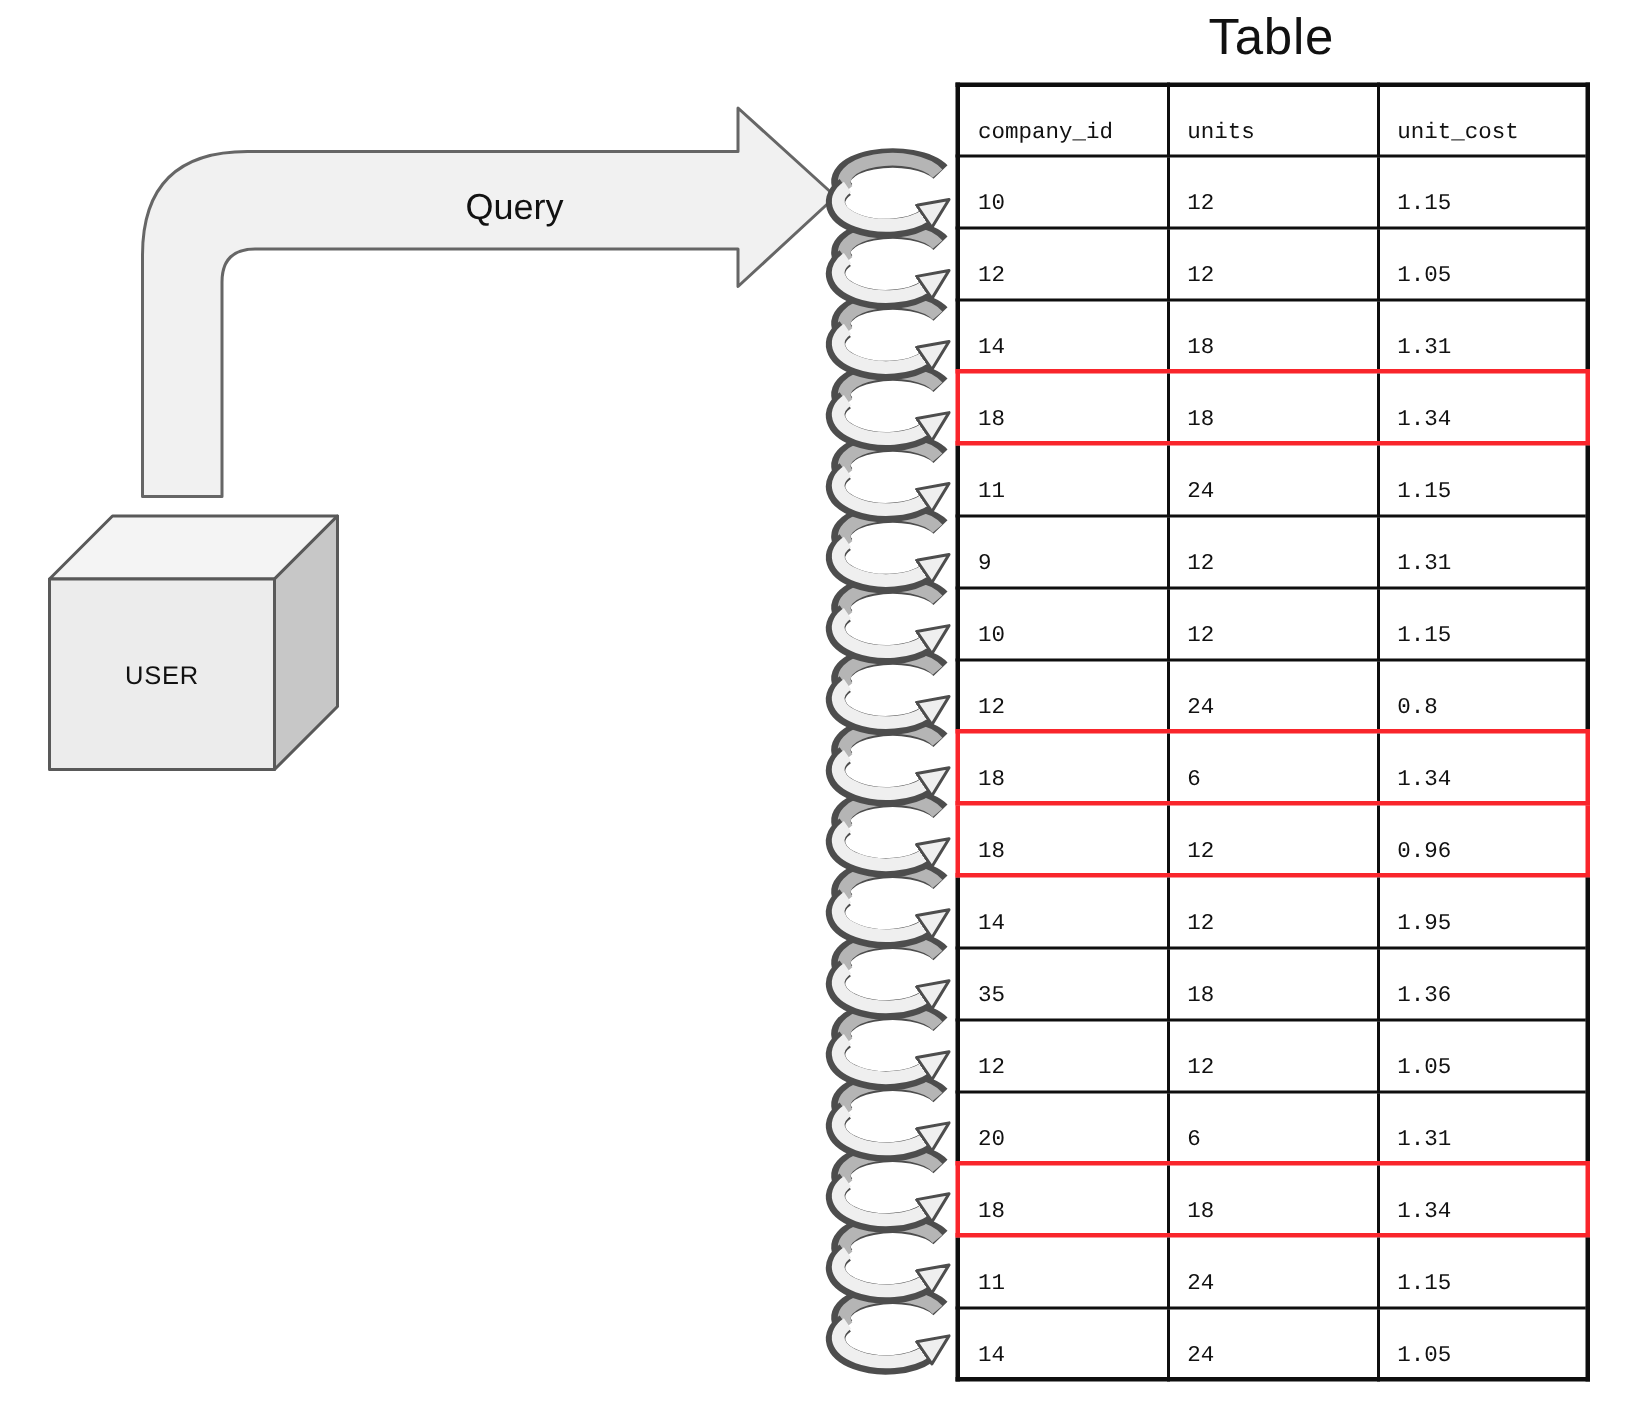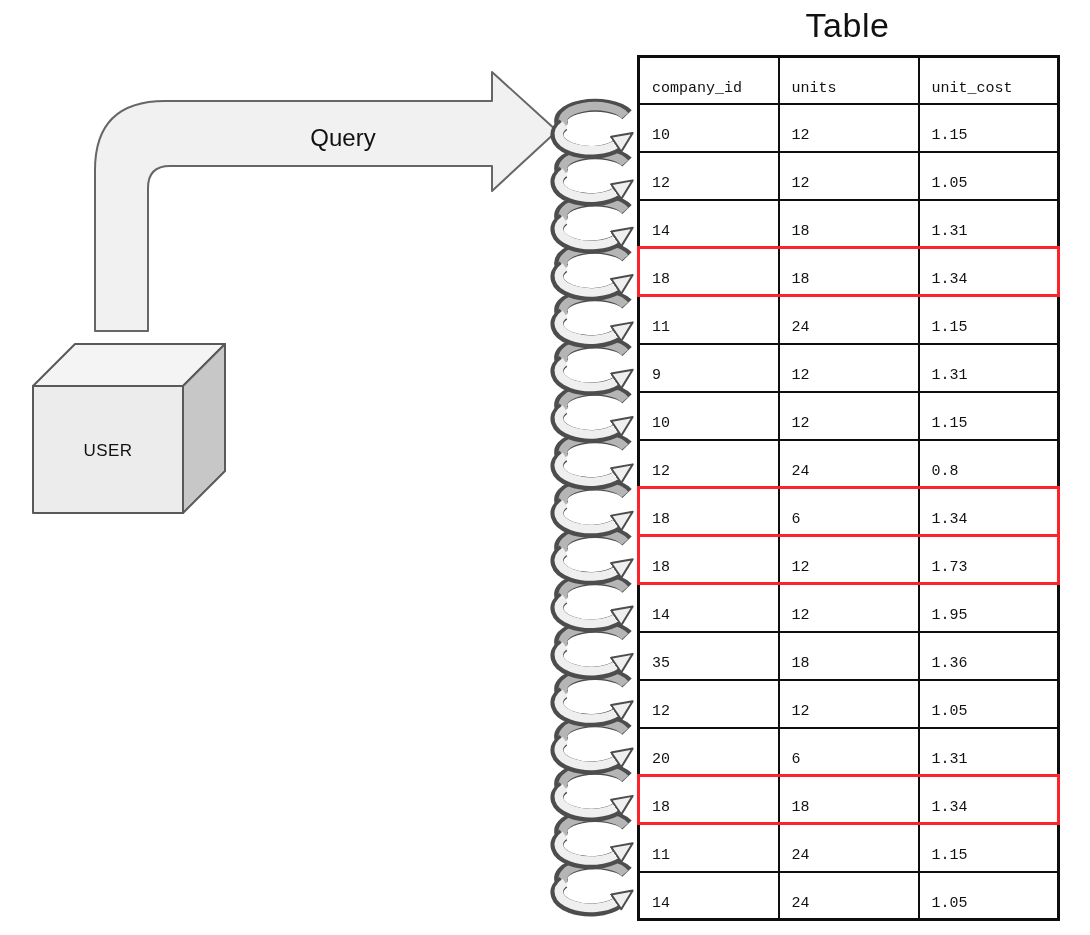--- a/index.html
+++ b/index.html
@@ -239,21 +239,21 @@
           <td>0.8</td>
         </tr>
         <tr class="highlighted">
           <td>18</td>
           <td>6</td>
           <td>1.34</td>
         </tr>
         <tr class="highlighted">
           <td>18</td>
           <td>12</td>
-          <td>1.73</td>
+          <td>0.96</td>
         </tr>
         <tr>
           <td>14</td>
           <td>12</td>
           <td>1.95</td>
         </tr>
         <tr>
           <td>35</td>
           <td>18</td>
           <td>1.36</td>

